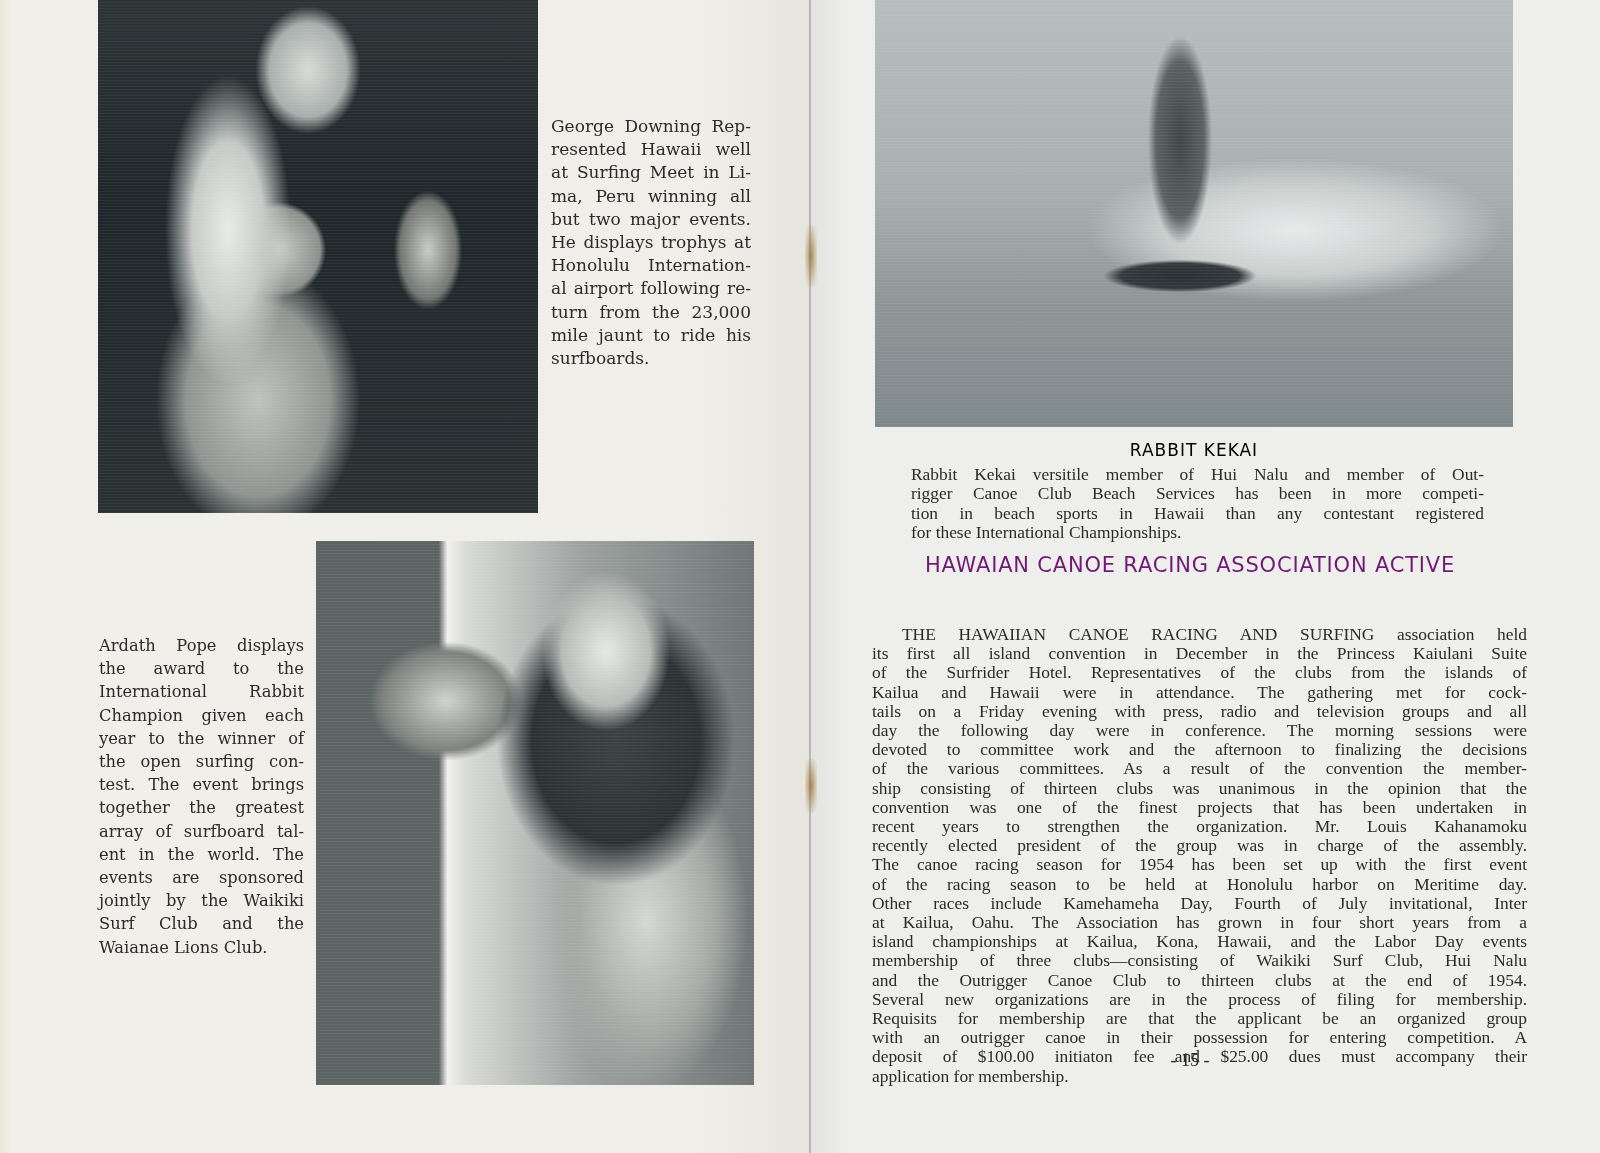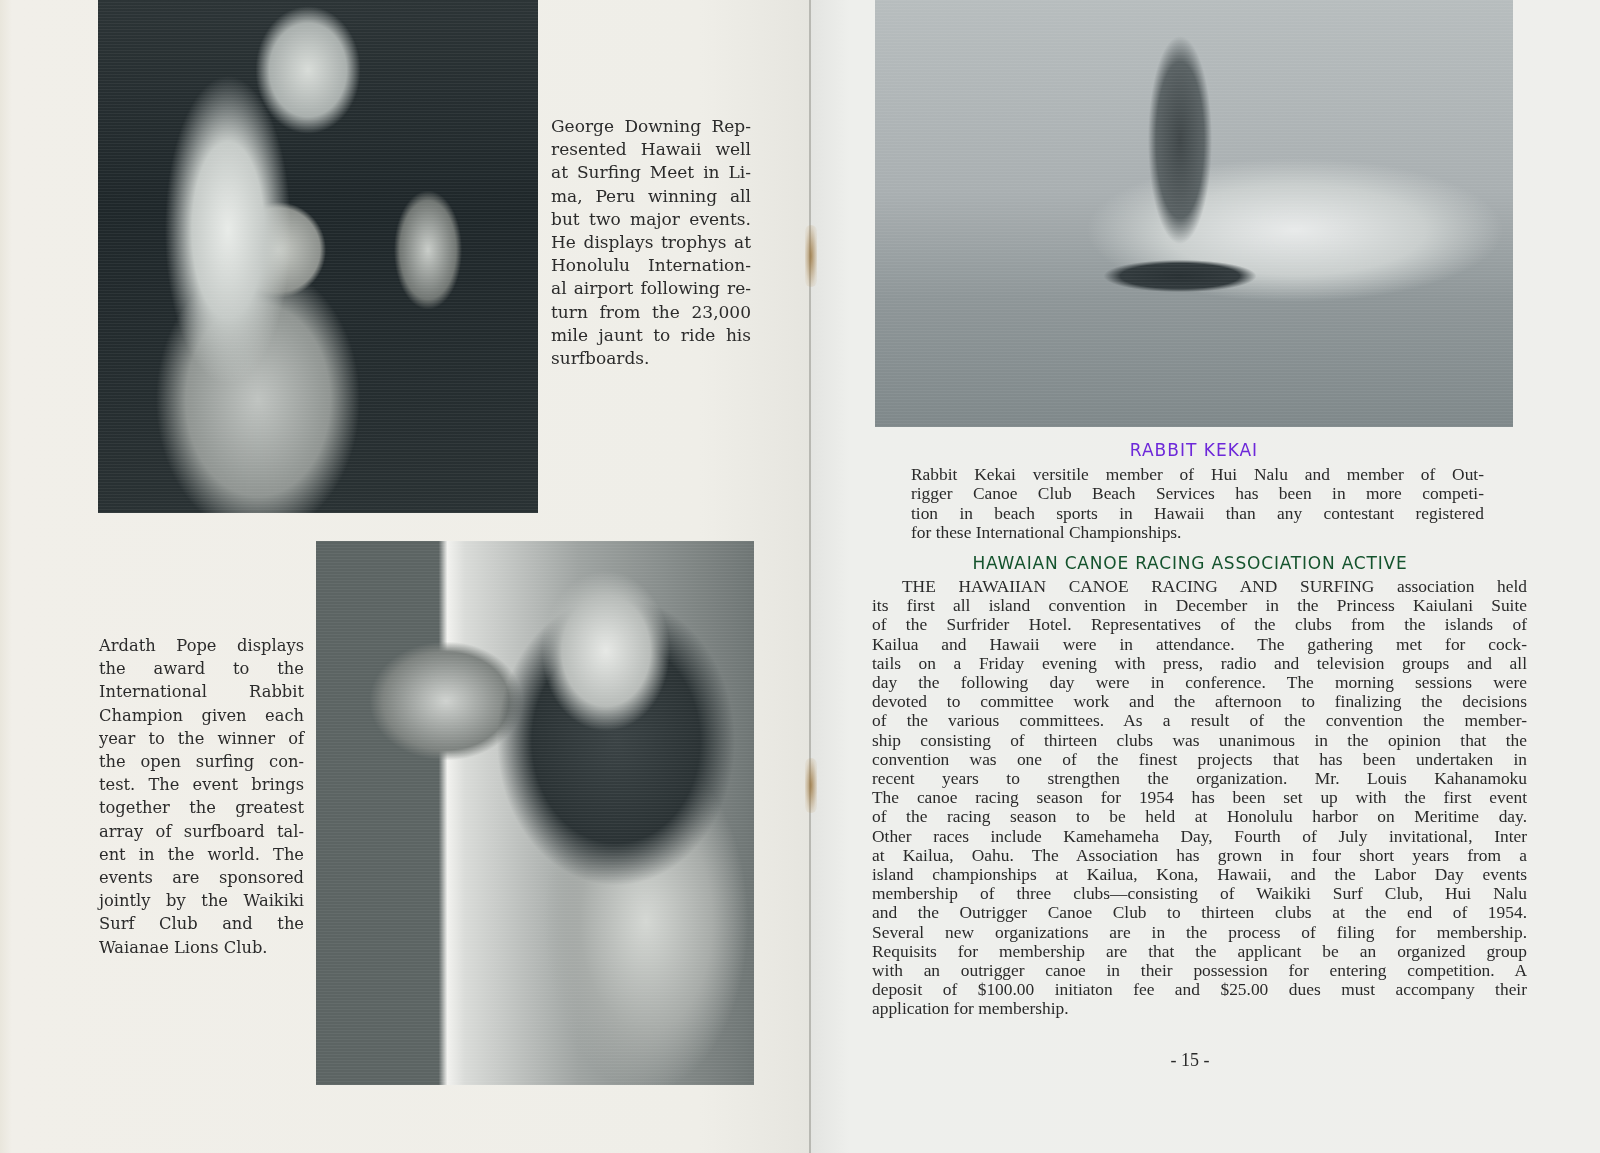--- a/index.html
+++ b/index.html
@@ -68,40 +68,40 @@
     position: absolute; left: 99px; top: 634px; width: 205px;
     font-size: 16.3px; line-height: 23.2px; text-align: justify;
     color: #2b2b2b;
   }
   .caption-line { display: block; text-align: justify; text-align-last: justify; white-space: nowrap; overflow: visible; }
   .caption-line.last { text-align-last: left; }
 
   .rabbit-title {
     position: absolute; left: 875px; top: 440px; width: 638px; text-align: center;
     font-family: "DejaVu Sans", "Liberation Sans", sans-serif; font-size: 17px; letter-spacing: 1px;
-    color: #6d28d9;
+    color: #000000;
   }
   .rabbit-body {
     position: absolute; left: 911px; top: 465px; width: 573px;
     font-family: "Liberation Serif", "DejaVu Serif", serif;
     font-size: 17.4px; line-height: 19.4px; color: #2a2a2a;
   }
   .hcra-title {
     position: absolute; left: 860px; top: 553px; width: 660px; text-align: center;
-    font-family: "DejaVu Sans", "Liberation Sans", sans-serif; font-size: 17px; letter-spacing: 0.8px;
-    color: #14532d;
+    font-family: "DejaVu Sans", "Liberation Sans", sans-serif; font-size: 21px; letter-spacing: 0.8px;
+    color: #701a75;
   }
   .hcra-body {
     position: absolute; left: 872px; top: 577px; width: 655px;
     font-family: "Liberation Serif", "DejaVu Serif", serif;
     font-size: 17.4px; line-height: 19.2px; color: #2a2a2a;
   }
   .jline { display: block; white-space: nowrap; text-align: justify; text-align-last: justify; }
   .jline.last { text-align-last: left; }
-  .jline.indent { padding-left: 30px; }
+  .jline.indent { padding-left: 30px; margin-top: 48px; }
   .page-number {
     position: absolute; left: 1150px; top: 1050px; width: 80px; text-align: center;
     font-family: Liberation Serif, serif; font-size: 18px; color: #2a2a2a;
   }
 </style>
 </head>
 <body>
 
 <div class="spread">
   <div class="page-left"></div>
@@ -161,20 +161,21 @@
     <span class="jline">its first all island convention in December in the Princess Kaiulani Suite</span>
     <span class="jline">of the Surfrider Hotel.  Representatives of the clubs from the islands of</span>
     <span class="jline">Kailua and Hawaii were in attendance.  The gathering met for cock-</span>
     <span class="jline">tails on a Friday evening with press, radio and television groups and all</span>
     <span class="jline">day the following day were in conference.  The morning sessions were</span>
     <span class="jline">devoted to committee work and the afternoon to finalizing the decisions</span>
     <span class="jline">of the various committees.  As a result of the convention the member-</span>
     <span class="jline">ship consisting of thirteen clubs was unanimous in the opinion that the</span>
     <span class="jline">convention was one of the finest projects that has been undertaken in</span>
     <span class="jline">recent years to strengthen the organization.  Mr. Louis Kahanamoku</span>
+    <span class="jline">recently elected president of the group was in charge of the assembly.</span>
     <span class="jline">The canoe racing season for 1954 has been set up with the first event</span>
     <span class="jline">of the racing season to be held at Honolulu harbor on Meritime day.</span>
     <span class="jline">Other races include Kamehameha Day, Fourth of July invitational, Inter</span>
     <span class="jline">at Kailua, Oahu.  The Association has grown in four short years from a</span>
     <span class="jline">island championships at Kailua, Kona, Hawaii, and the Labor Day events</span>
     <span class="jline">membership of three clubs—consisting of Waikiki Surf Club, Hui Nalu</span>
     <span class="jline">and the Outrigger Canoe Club to thirteen clubs at the end of 1954.</span>
     <span class="jline">Several new organizations are in the process of filing for membership.</span>
     <span class="jline">Requisits for membership are that the applicant be an organized group</span>
     <span class="jline">with an outrigger canoe in their possession for entering competition.  A</span>

